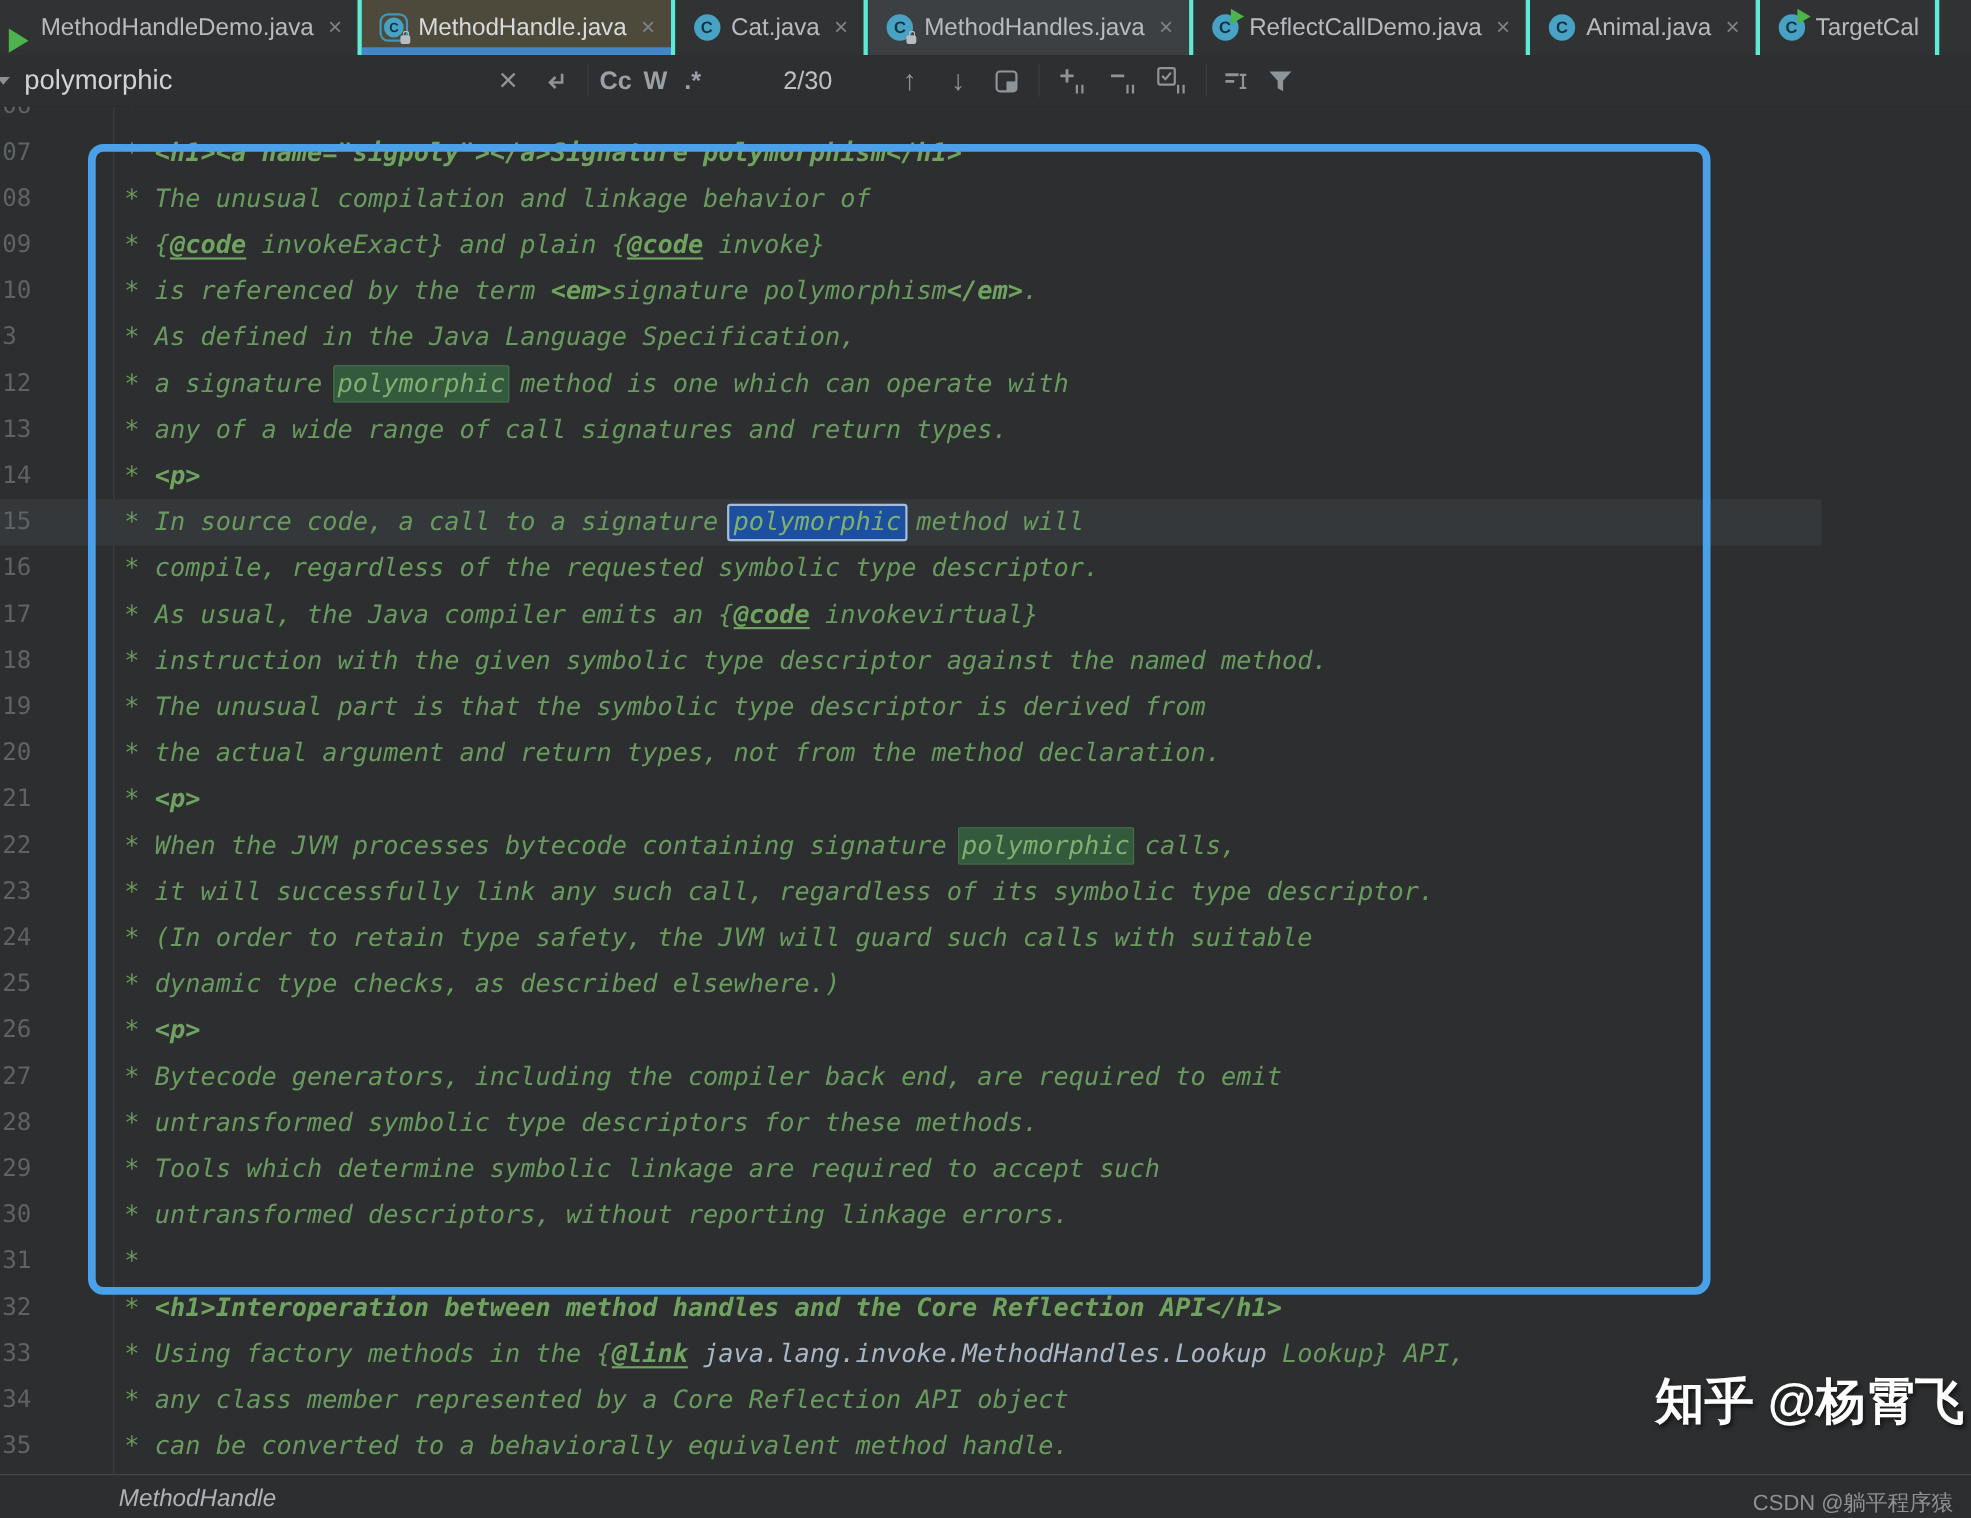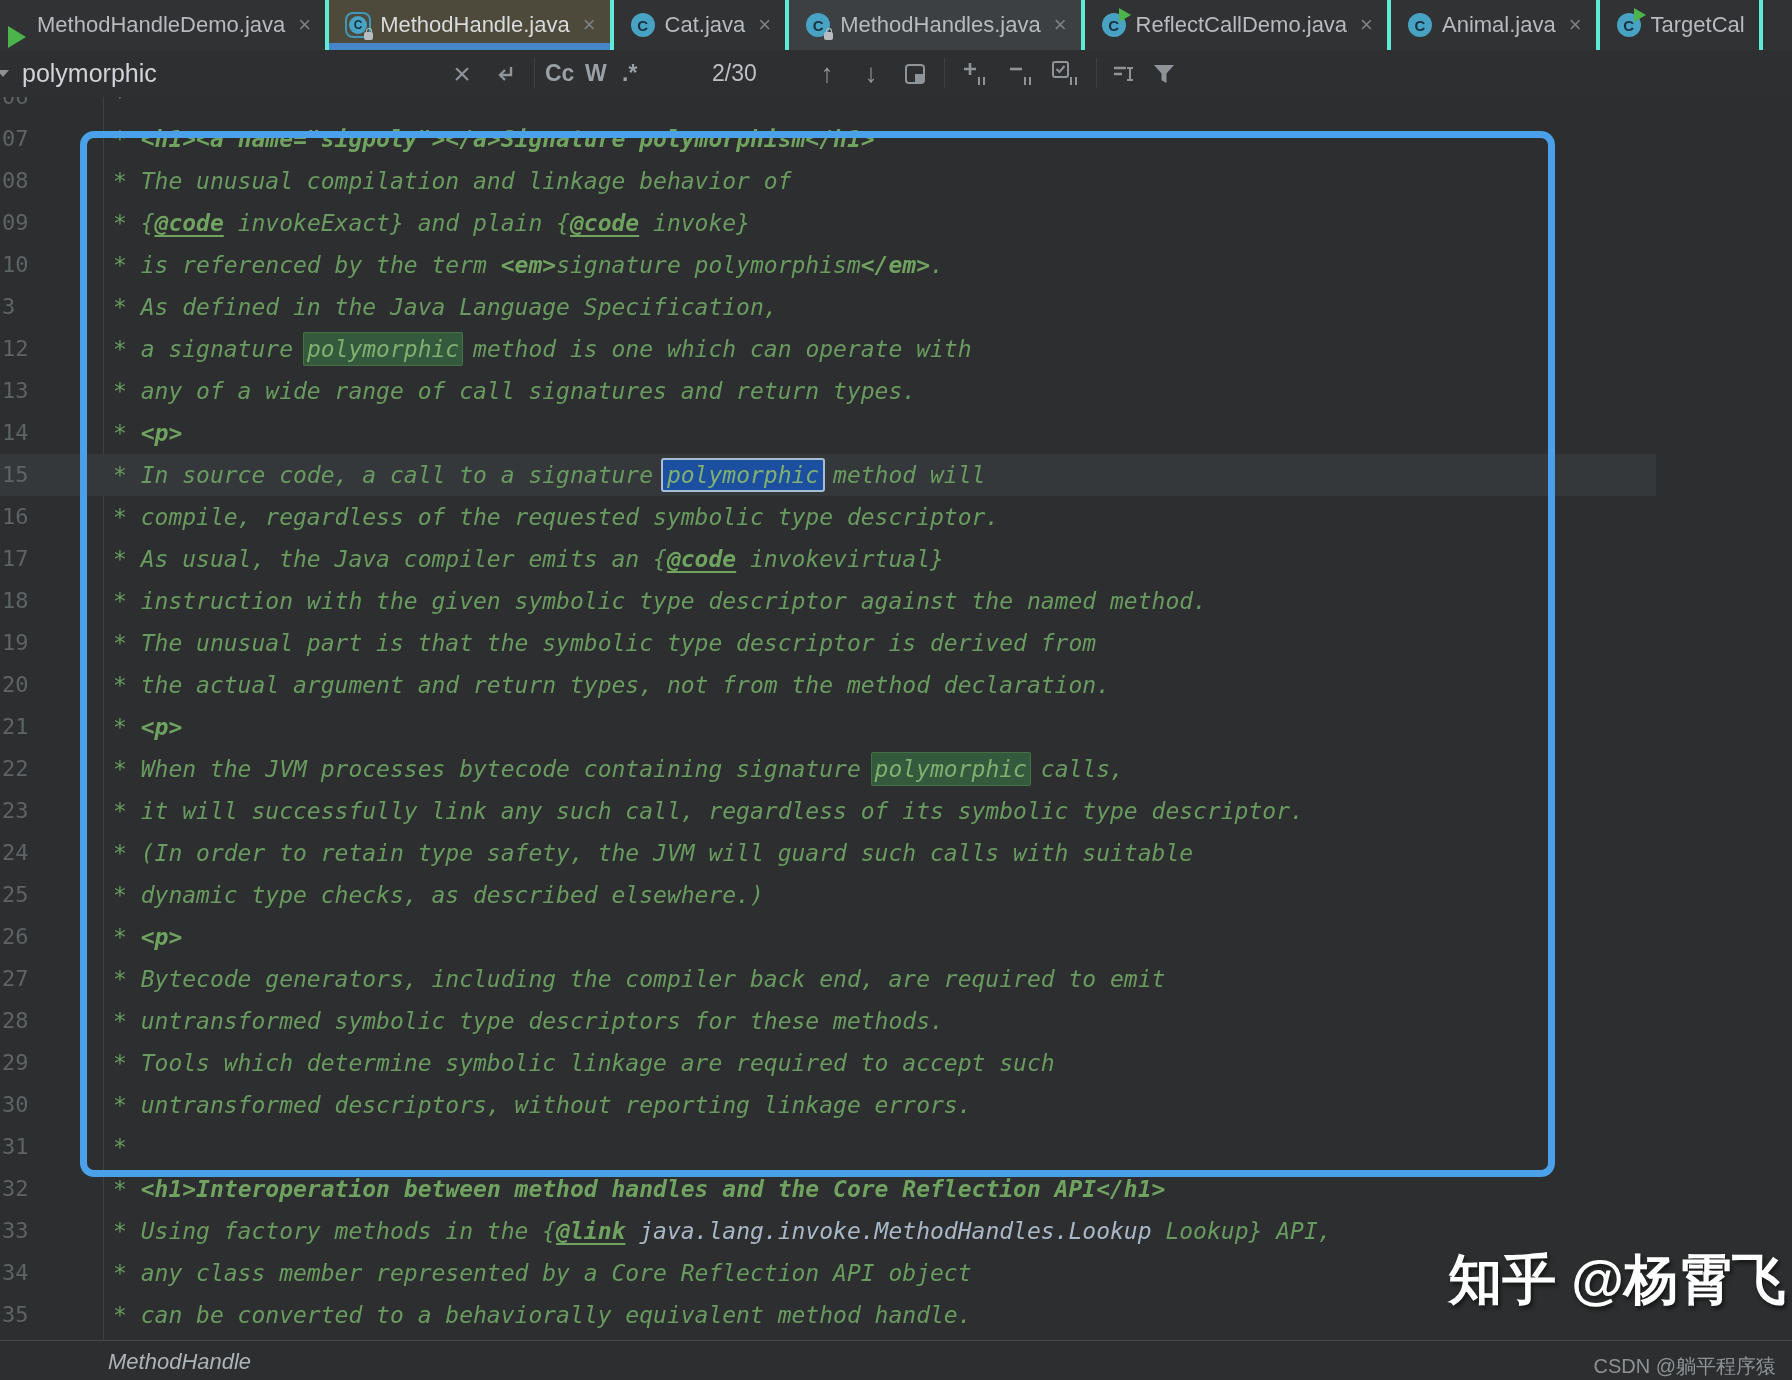--- a/index.html
+++ b/index.html
@@ -61,21 +61,21 @@
   .s-u{color:#70a360;font-style:italic;font-weight:bold;text-decoration:underline;text-underline-offset:4px;}
   .s-w{color:#a9b7c6;font-style:italic;}
   .s-hl{color:#7fb070;font-style:italic;background:#35593c;border:1px solid #44704a;
         padding:3px 3px;margin:0 -4px;border-radius:2px;}
   .s-cur{color:#7fb070;font-style:italic;background:#1c4f9f;border:2px solid #a9bdd2;
         padding:2px 4px;margin:0 -6px;border-radius:3px;}
   .annotation{position:absolute;left:80px;top:34px;width:1461px;height:1032px;
         border:7px solid #4aa1e9;border-radius:14px;pointer-events:none;}
 
   
-  .zhihu{position:absolute;right:6px;top:1244px;font-size:54px;font-weight:bold;color:#ffffff;
+  .zhihu{position:absolute;right:6px;top:1244px;font-size:45px;font-weight:bold;color:#ffffff;
          text-shadow:2px 3px 4px rgba(0,0,0,.55);}
   .statusbar{position:absolute;left:0;top:1340px;width:1792px;height:40px;background:#2c2e2f;
          border-top:1px solid #46494c;}
   .crumb{position:absolute;left:108px;top:8px;font-size:22px;color:#aeb3b8;font-style:italic;}
   .csdn{position:absolute;right:16px;top:12px;font-size:20px;color:#8d9296;}
 </style>
 </head>
 <body>
 
 <div class="tabbar">

